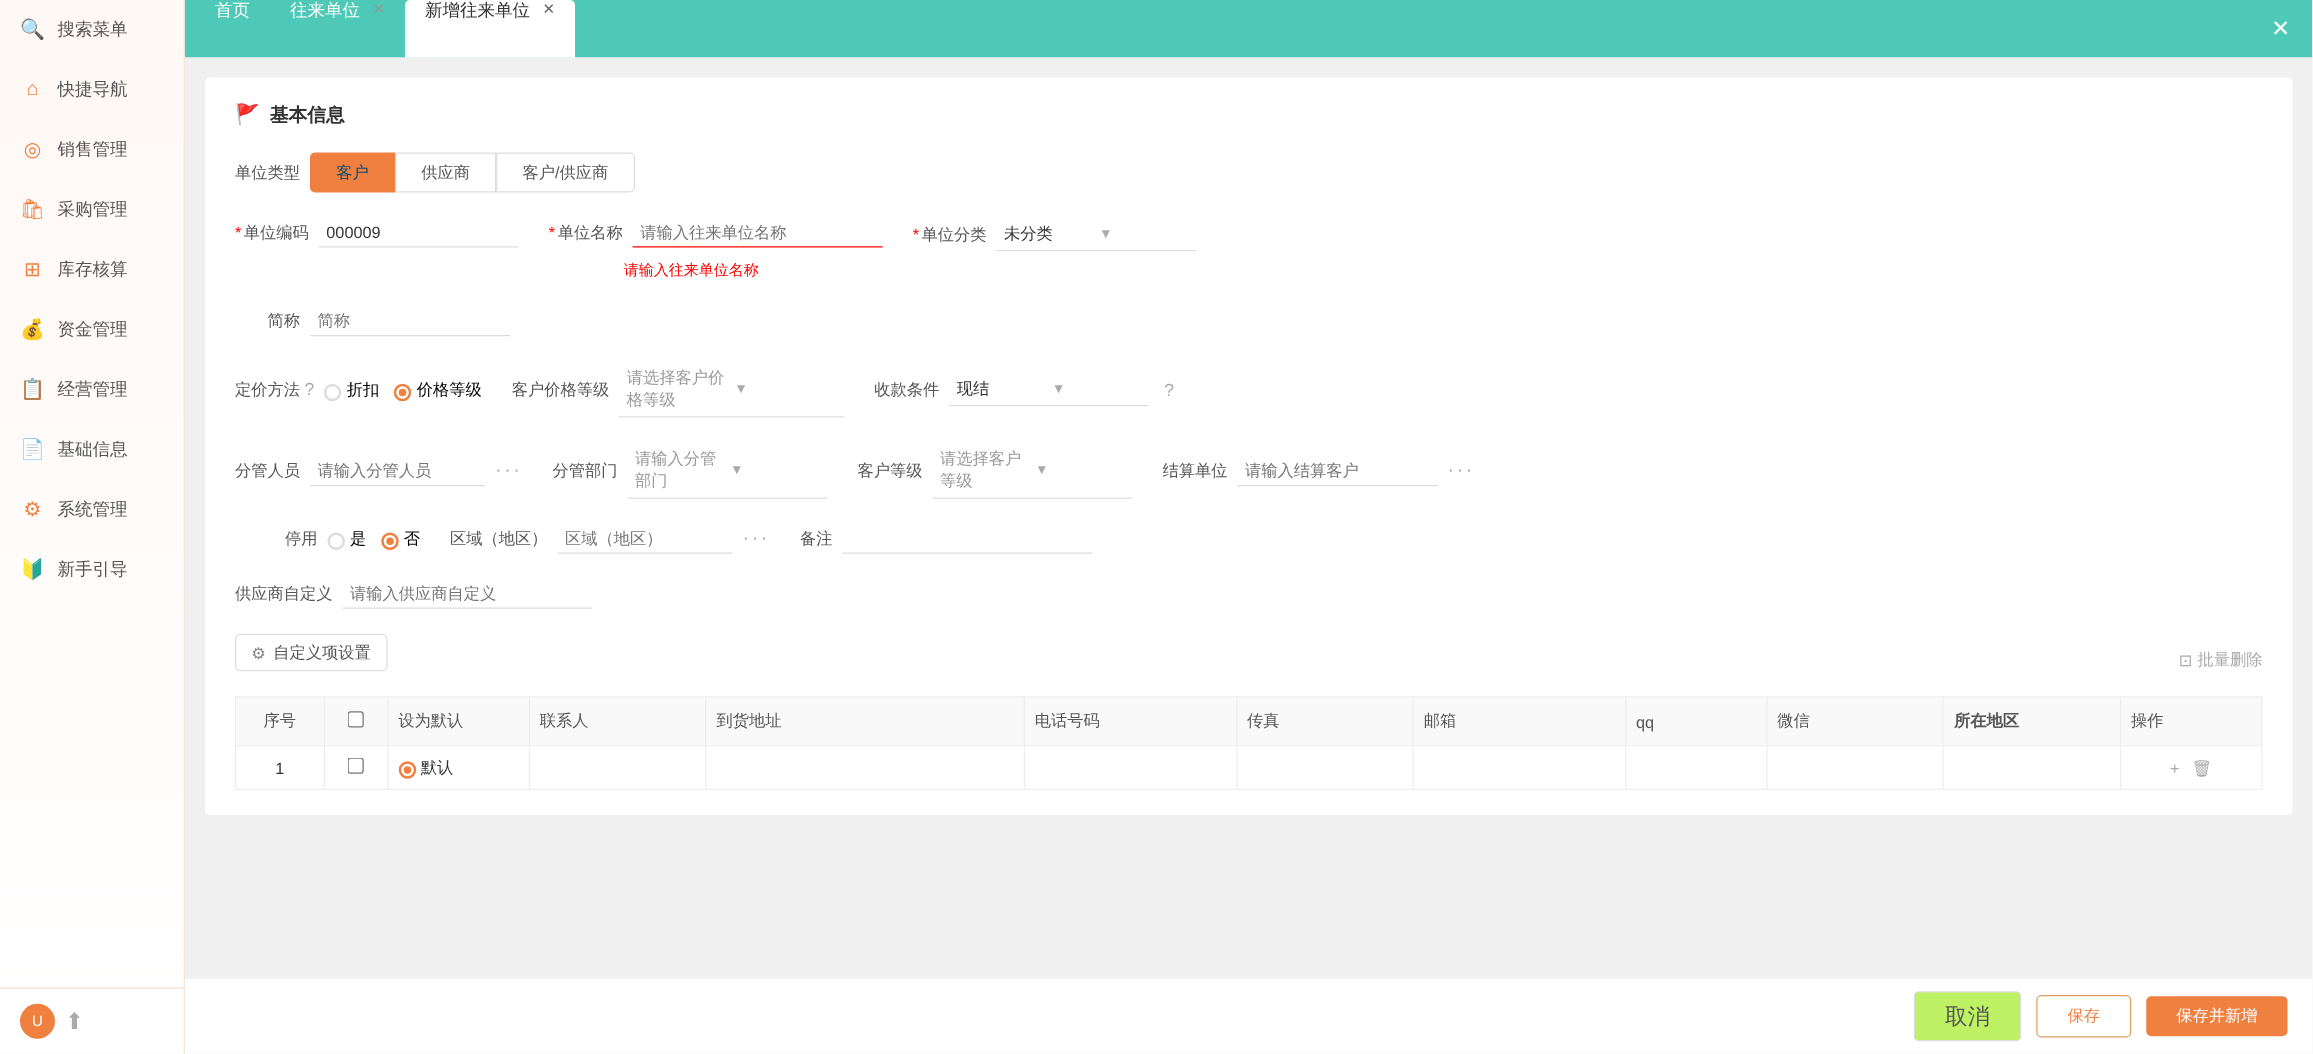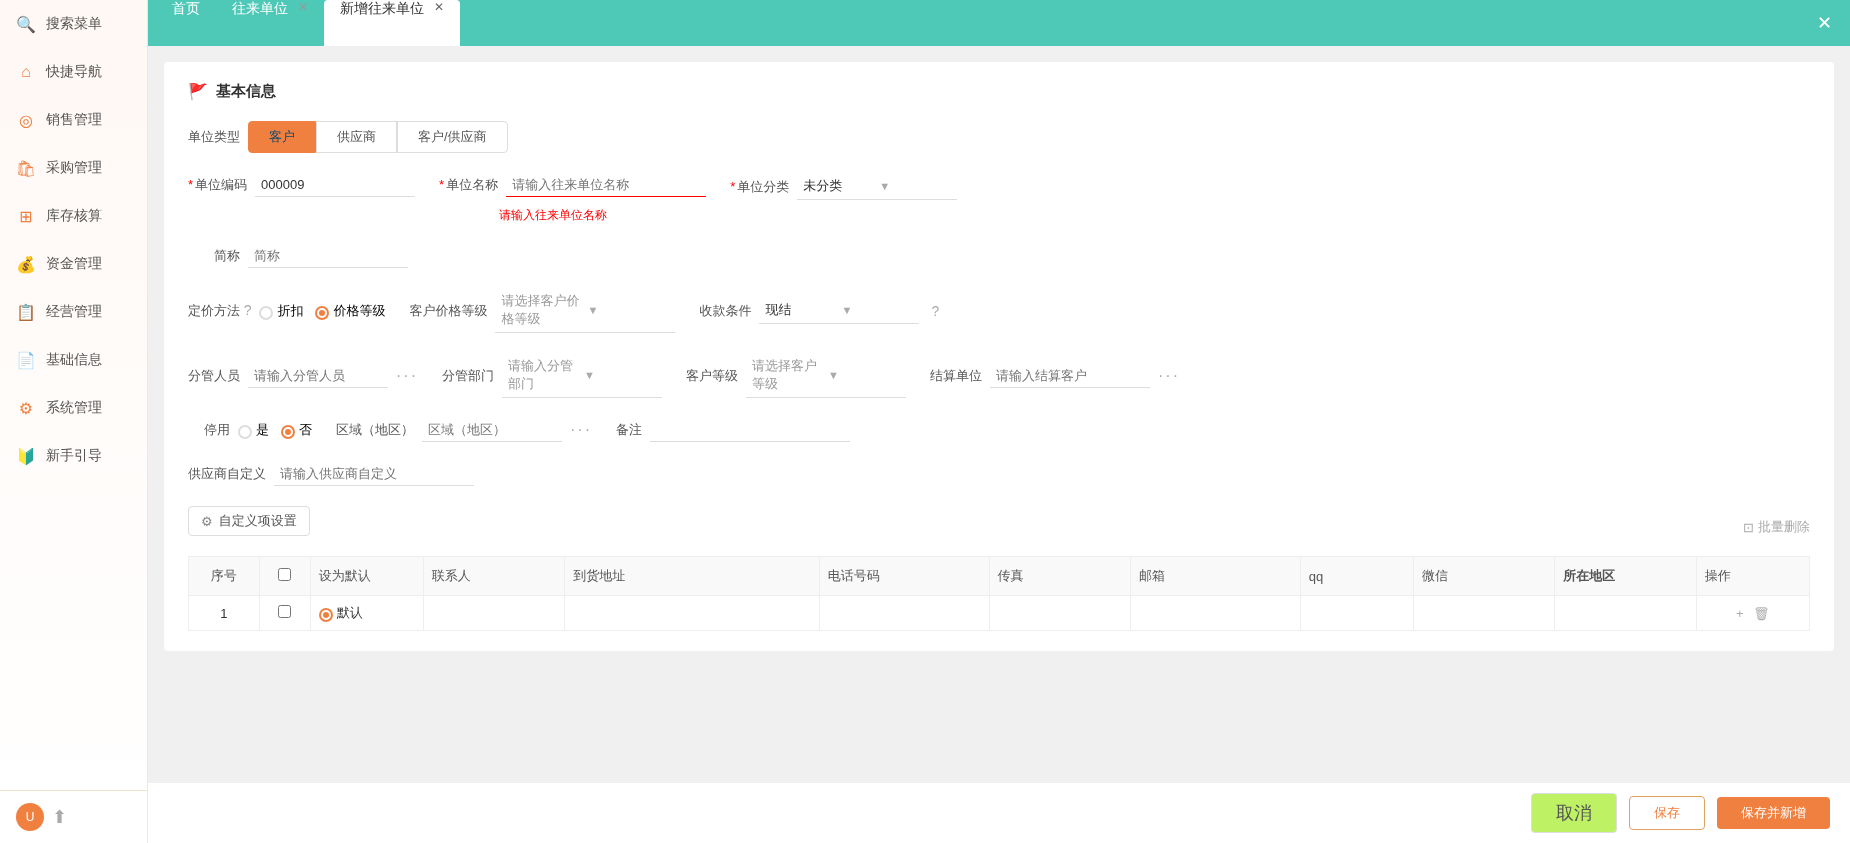--- a/index.html
+++ b/index.html
@@ -404,21 +404,21 @@
         <div class="form-field">
           <label>结算单位</label>
           <input class="form-input" type="text" style="width: 160px;" placeholder="请输入结算客户">
           <span class="more-dots">···</span>
         </div>
       </div>
 
 
       <div class="form-row" style="align-items:center;">
         <div class="form-field">
-          <label style="margin-left:16px;">停用</label>
+          <label style="margin-left:40px;">停用</label>
           <div class="radio-group">
             <div class="radio-item">
               <div class="radio-circle"></div>
               <span>是</span>
             </div>
             <div class="radio-item">
               <div class="radio-circle checked"></div>
               <span>否</span>
             </div>
           </div>

